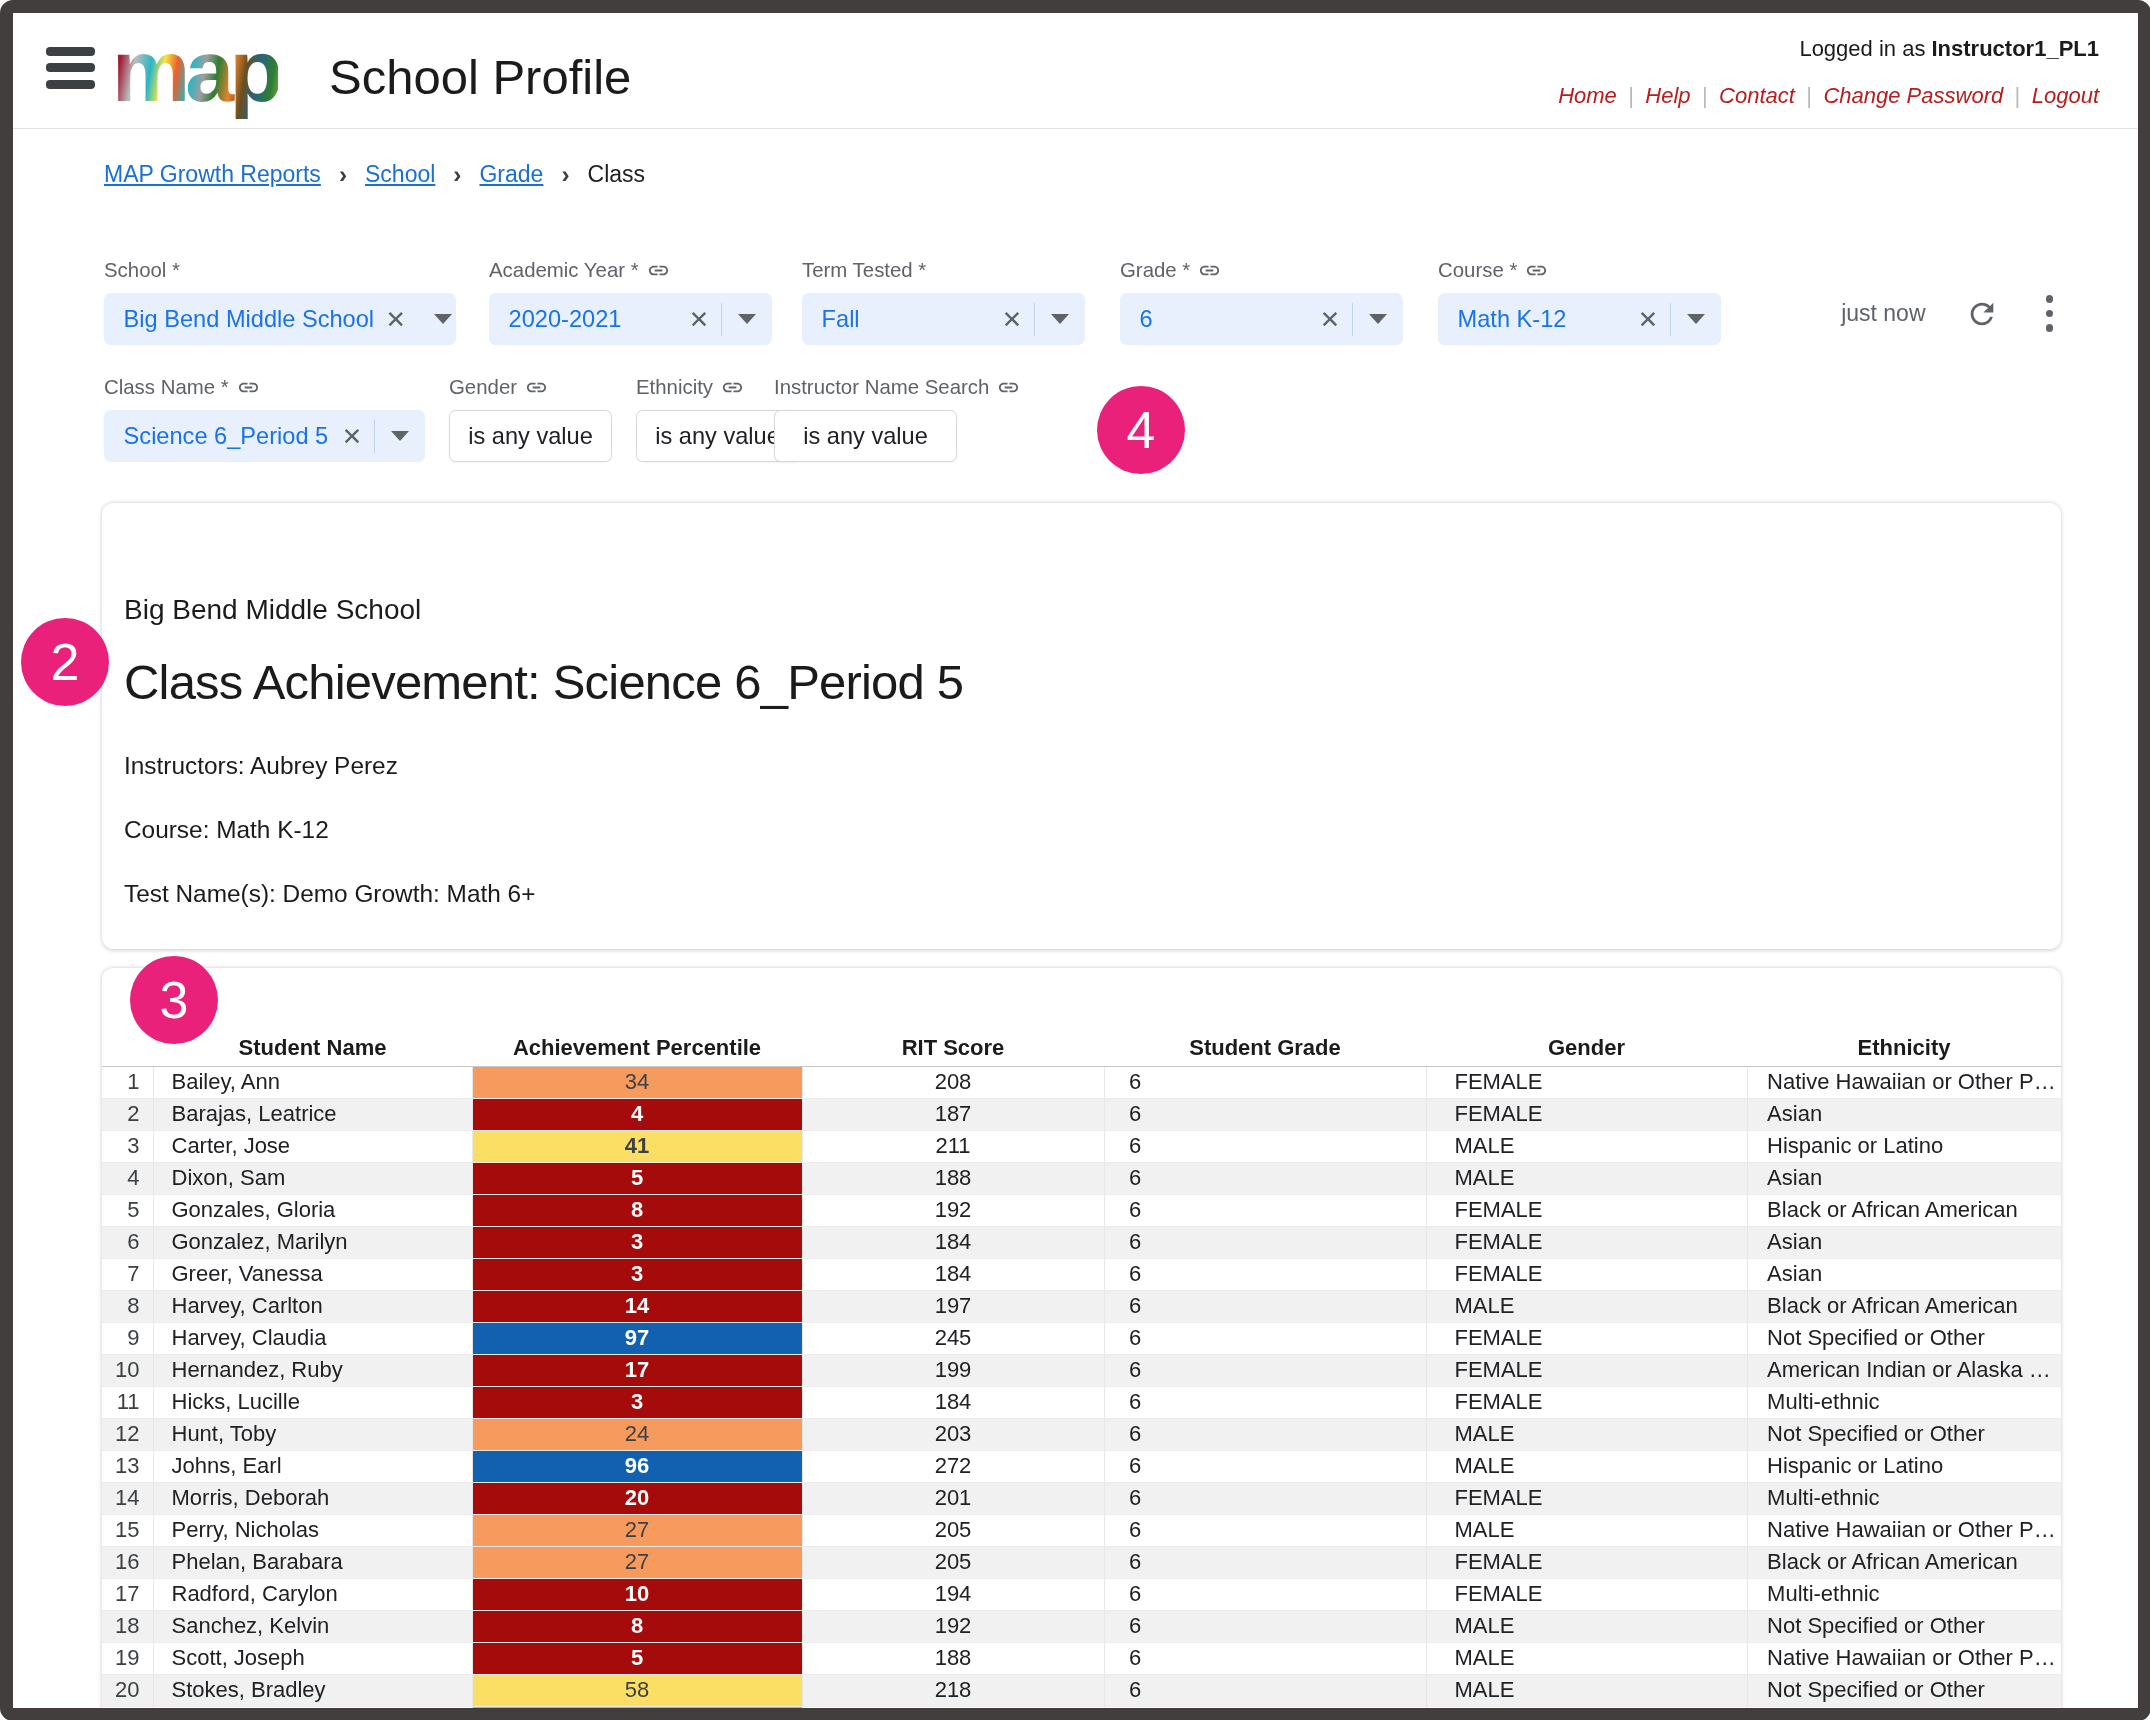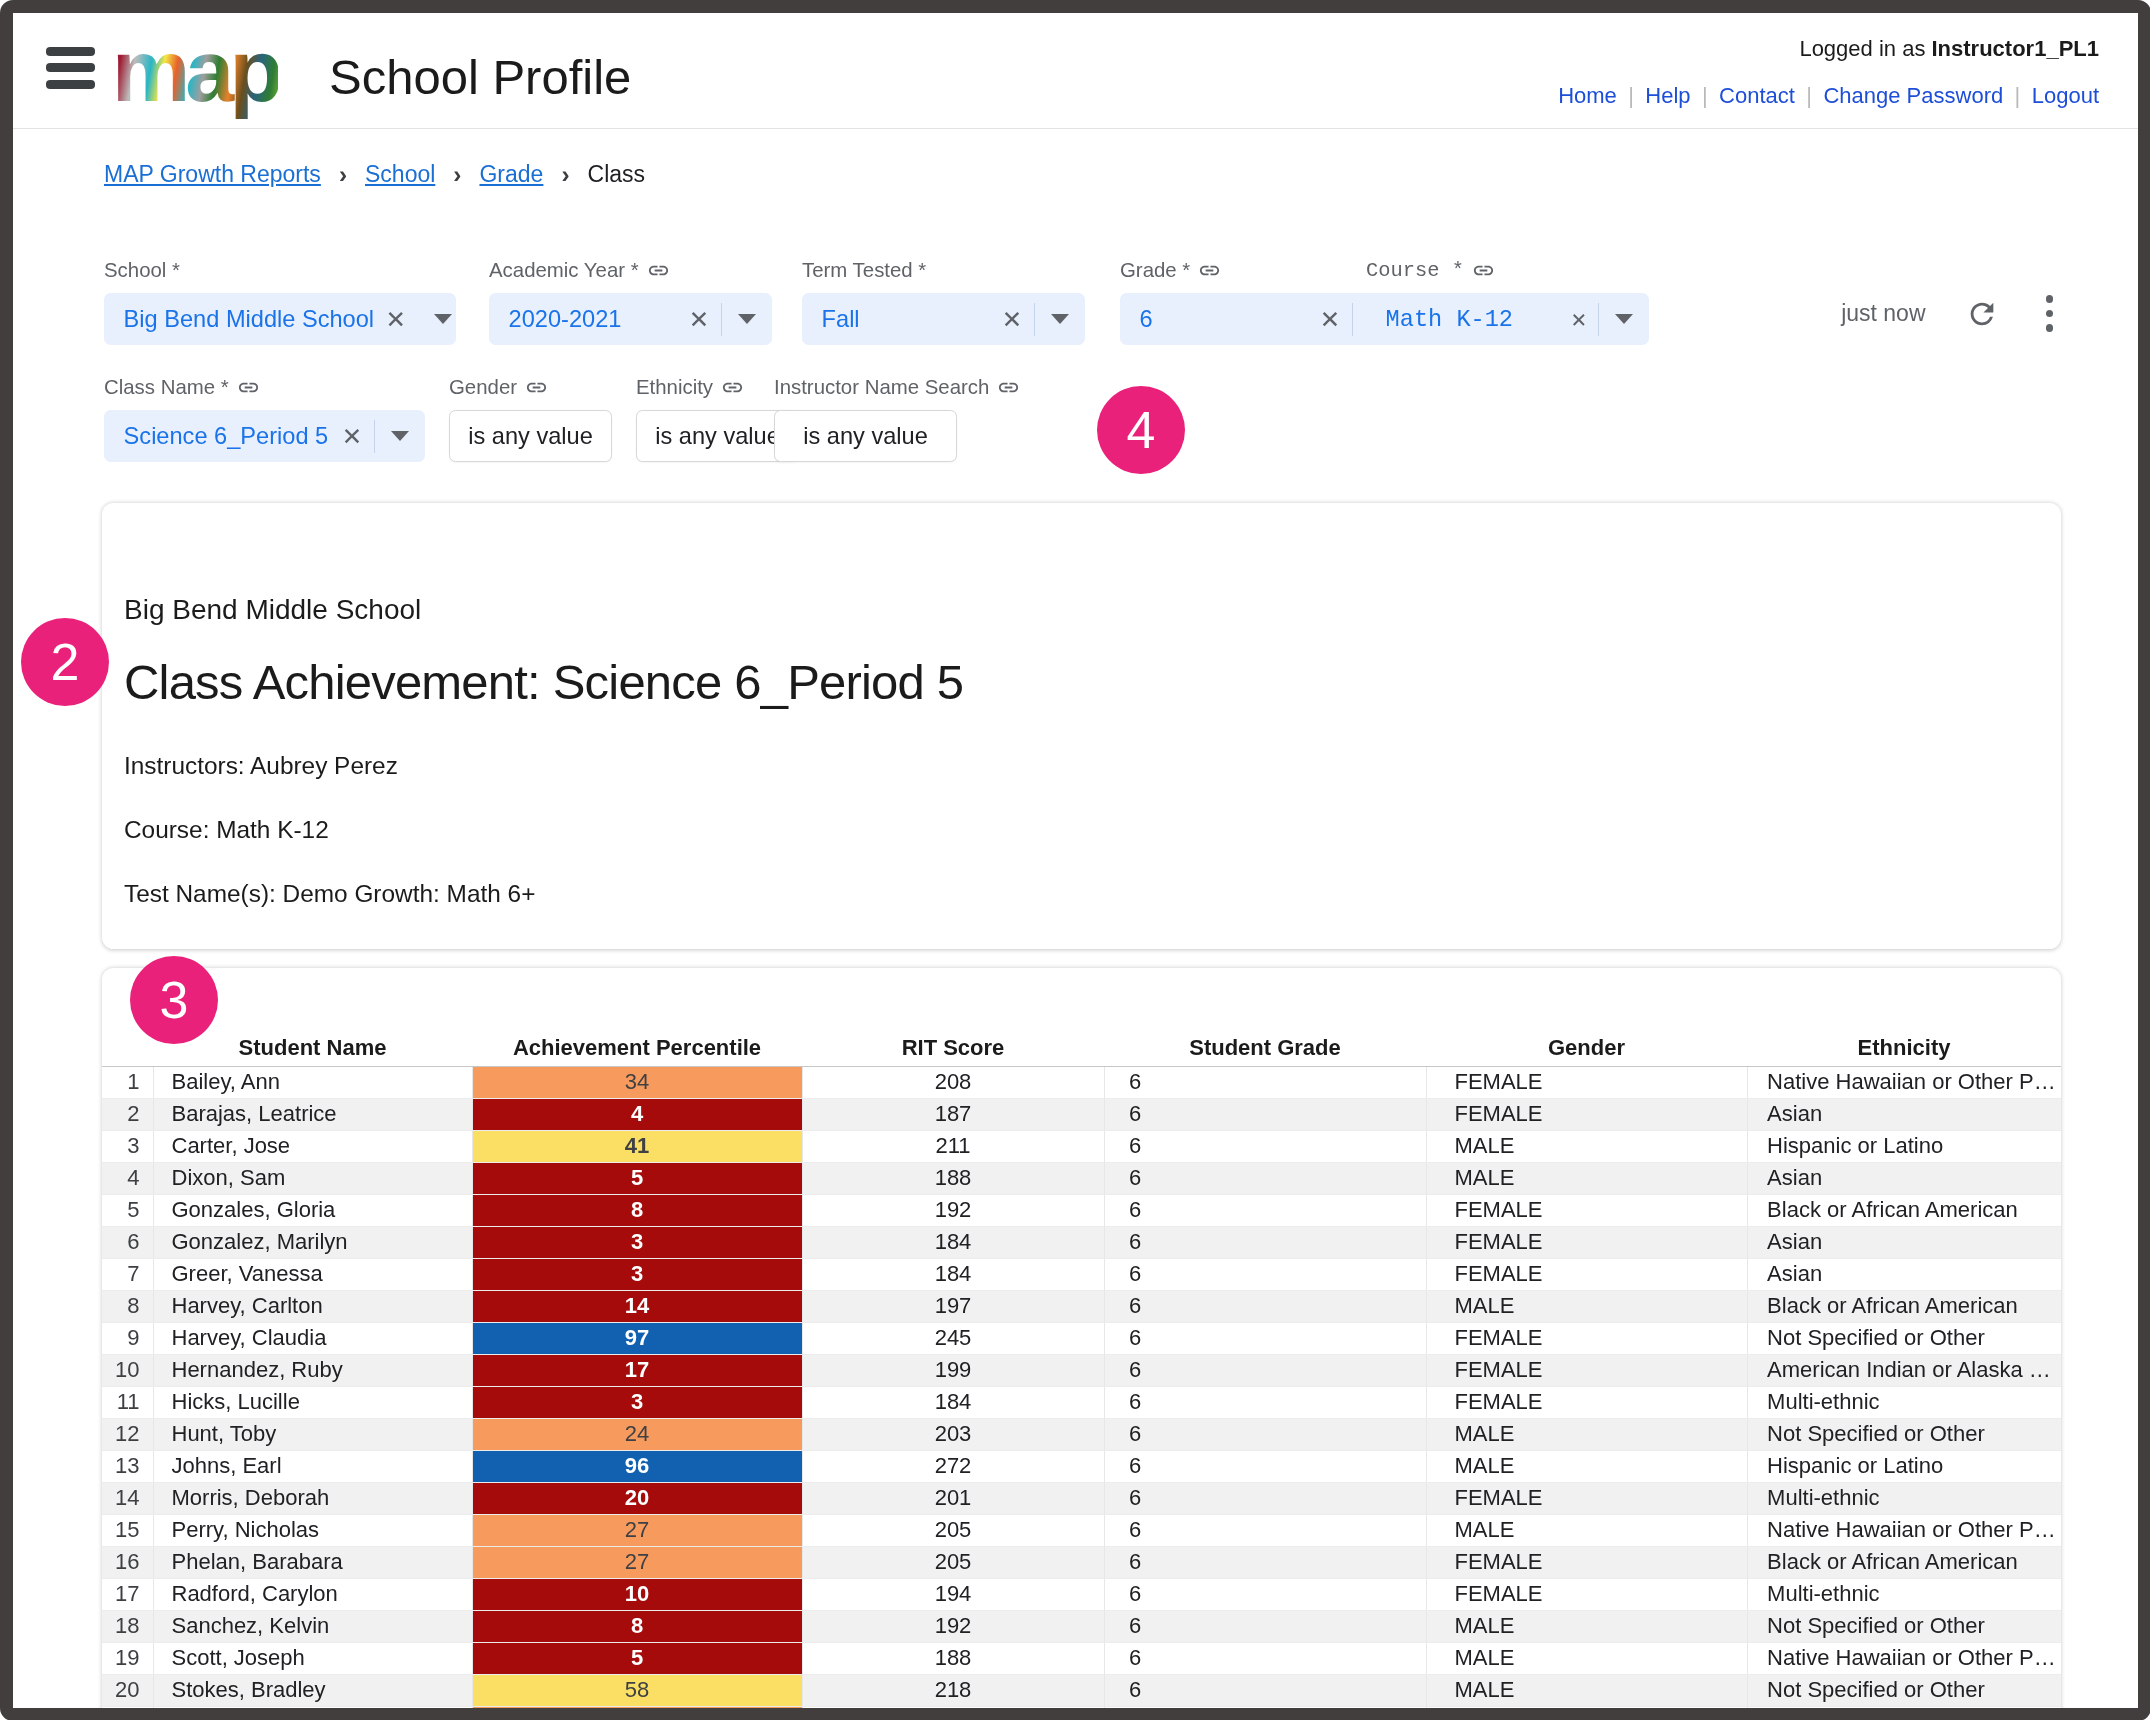--- a/index.html
+++ b/index.html
@@ -12,21 +12,21 @@
   .hamburger { position:absolute; left:33px; top:34px; width:52px; height:47px; cursor:pointer; }
   .hamburger span { display:block; width:49px; height:9px; background:#3c4043; border-radius:4.1px; margin-bottom:7.3px; }
   .logo { position:absolute; left:99px; top:-3.3px; font-size:88px; font-weight:800; letter-spacing:-4.9px; line-height:122px;
           background:linear-gradient(100deg,#d81b74 0%,#9e1b32 9%,#bdbdbd 17%,#29b6c5 26%,#f5e642 33%,#e8612c 40%,#29b6c5 48%,#9e9e9e 55%,#2f7d33 62%,#e8822c 70%,#6b4f1d 77%,#29647d 84%,#2f7d33 92%,#8bc53f 100%);
           -webkit-background-clip:text; background-clip:text; color:transparent; }
   .apptitle { position:absolute; left:316px; top:36px; font-size:49px; color:#1b1b1b; letter-spacing:0; }
   .account { position:absolute; right:39px; top:23px; text-align:right; }
   .loggedin { font-size:22px; color:#1b1b1b; }
   .loggedin b { font-weight:700; }
   .navlinks { margin-top:21px; font-size:22px; color:#555; }
-  .navlinks a { color:#1d4ed8; text-decoration:none; cursor:pointer; }
+  .navlinks a { color:#b91c1c; text-decoration:none; cursor:pointer;font-style:italic; }
   .navsep { color:#b9b9b9; margin:0 11.4px; }
 
   
   .breadcrumb { position:absolute; left:104px; top:161px; font-size:23px; color:#202124; display:flex; align-items:flex-start; }
   .breadcrumb a { color:#1a6fd4; text-decoration:underline; cursor:pointer; }
   .crumb-chev { font-weight:700; color:#3c4043; margin:0 18px; font-size:24.4px; }
 
   
   .filters { position:absolute; left:0; top:0; width:2151px; }
   .fgroup { position:absolute; }
@@ -151,21 +151,21 @@
           </svg>
       </div>
       <div class="chip">
         <span class="chip-text">6</span>
         <span class="chip-x">✕</span>
           <span class="chip-sep"></span>
           <span class="chip-caret"></span>
       </div>
     </div>
 
-    <div class="fgroup" style="left:1366px; top:259px; width:283px;font-family:Liberation Mono, monospace;">
+    <div class="fgroup" style="left:1438px; top:259px; width:283px;">
       <div class="flabel">
           <span><span>Course</span><span> *</span></span>
         <svg class="linkicon" viewBox="0 0 24 24">
             <path d="M3.9 12c0-1.71 1.39-3.1 3.1-3.1h4V7H7c-2.76 0-5 2.24-5 5s2.24 5 5 5h4v-1.9H7c-1.71 0-3.1-1.39-3.1-3.1zM8 13h8v-2H8v2zm9-6h-4v1.9h4c1.71 0 3.1 1.39 3.1 3.1s-1.39 3.1-3.1 3.1h-4V17h4c2.76 0 5-2.24 5-5s-2.24-5-5-5z"></path>
           </svg>
       </div>
       <div class="chip">
         <span class="chip-text">Math K-12</span>
         <span class="chip-x">✕</span>
           <span class="chip-sep"></span>

